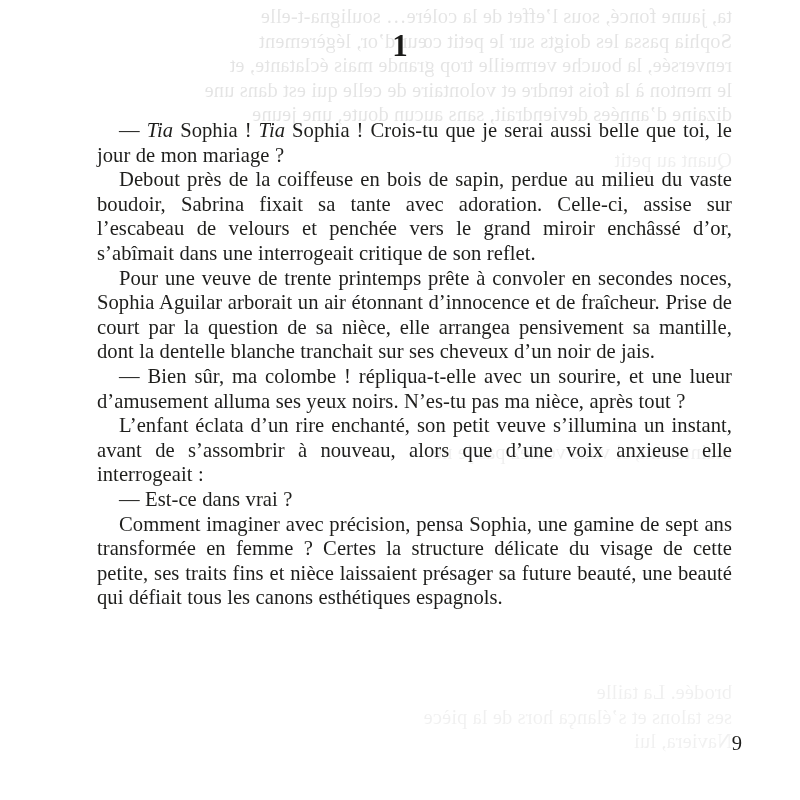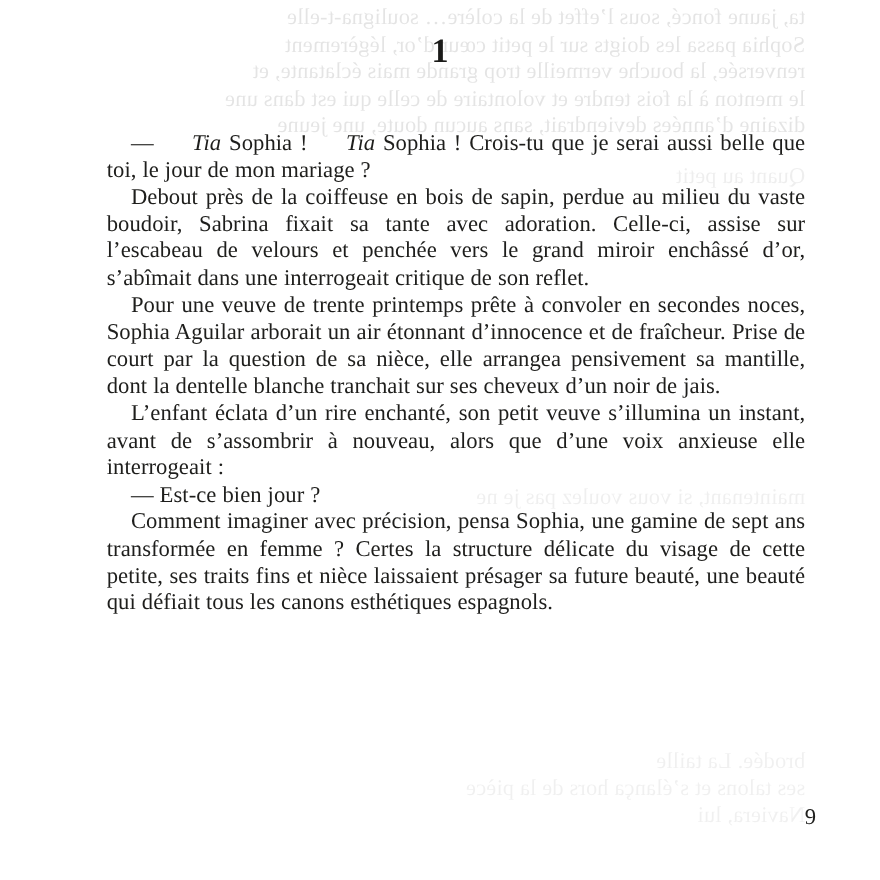--- a/index.html
+++ b/index.html
@@ -101,21 +101,20 @@
     text-align: justify;
     text-indent: 22px;
     color: #1e1e1c;
     letter-spacing: 0.05px;
     word-spacing: 0.2px;
     hyphens: none;
   }
 
   .para .it {
     font-style: italic;
-    margin-left: 28px;
   }
 
   
   .folio {
     position: absolute;
     right: 58px;
     top: 733px;
     font-size: 20.6px;
     line-height: 1;
     color: #1e1e1c;
@@ -139,20 +138,21 @@
 ses talons et s’élança hors de la pièce
 Naviera, lui</div>
   </div>
 
   <div class="chapter-number">1</div>
 
   <div class="body-text">
       <p class="para">— <span class="it">Tia</span> Sophia ! <span class="it">Tia</span> Sophia ! Crois-tu que je serai aussi belle que toi, le jour de mon mariage ?</p>
       <p class="para">Debout près de la coiffeuse en bois de sapin, perdue au milieu du vaste boudoir, Sabrina fixait sa tante avec adoration. Celle-ci, assise sur l’escabeau de velours et penchée vers le grand miroir enchâssé d’or, s’abîmait dans une interrogeait critique de son reflet.</p>
       <p class="para">Pour une veuve de trente printemps prête à convoler en secondes noces, Sophia Aguilar arborait un air étonnant d’innocence et de fraîcheur. Prise de court par la question de sa nièce, elle arrangea pensivement sa mantille, dont la dentelle blanche tranchait sur ses cheveux d’un noir de jais.</p>
+      <p class="para">— Bien sûr, ma colombe ! répliqua-t-elle avec un sourire, et une lueur d’amusement alluma ses yeux noirs. N’es-tu pas ma nièce, après tout ?</p>
       <p class="para">L’enfant éclata d’un rire enchanté, son petit veuve s’illumina un instant, avant de s’assombrir à nouveau, alors que d’une voix anxieuse elle interrogeait :</p>
-      <p class="para">— Est-ce bien jour ?</p>
+      <p class="para">— Est-ce dans vrai ?</p>
       <p class="para">Comment imaginer avec précision, pensa Sophia, une gamine de sept ans transformée en femme ? Certes la structure délicate du visage de cette petite, ses traits fins et nièce laissaient présager sa future beauté, une beauté qui défiait tous les canons esthétiques espagnols.</p>
     </div>
 
   <div class="folio">9</div>
 
 </div>
 
 </body></html>

